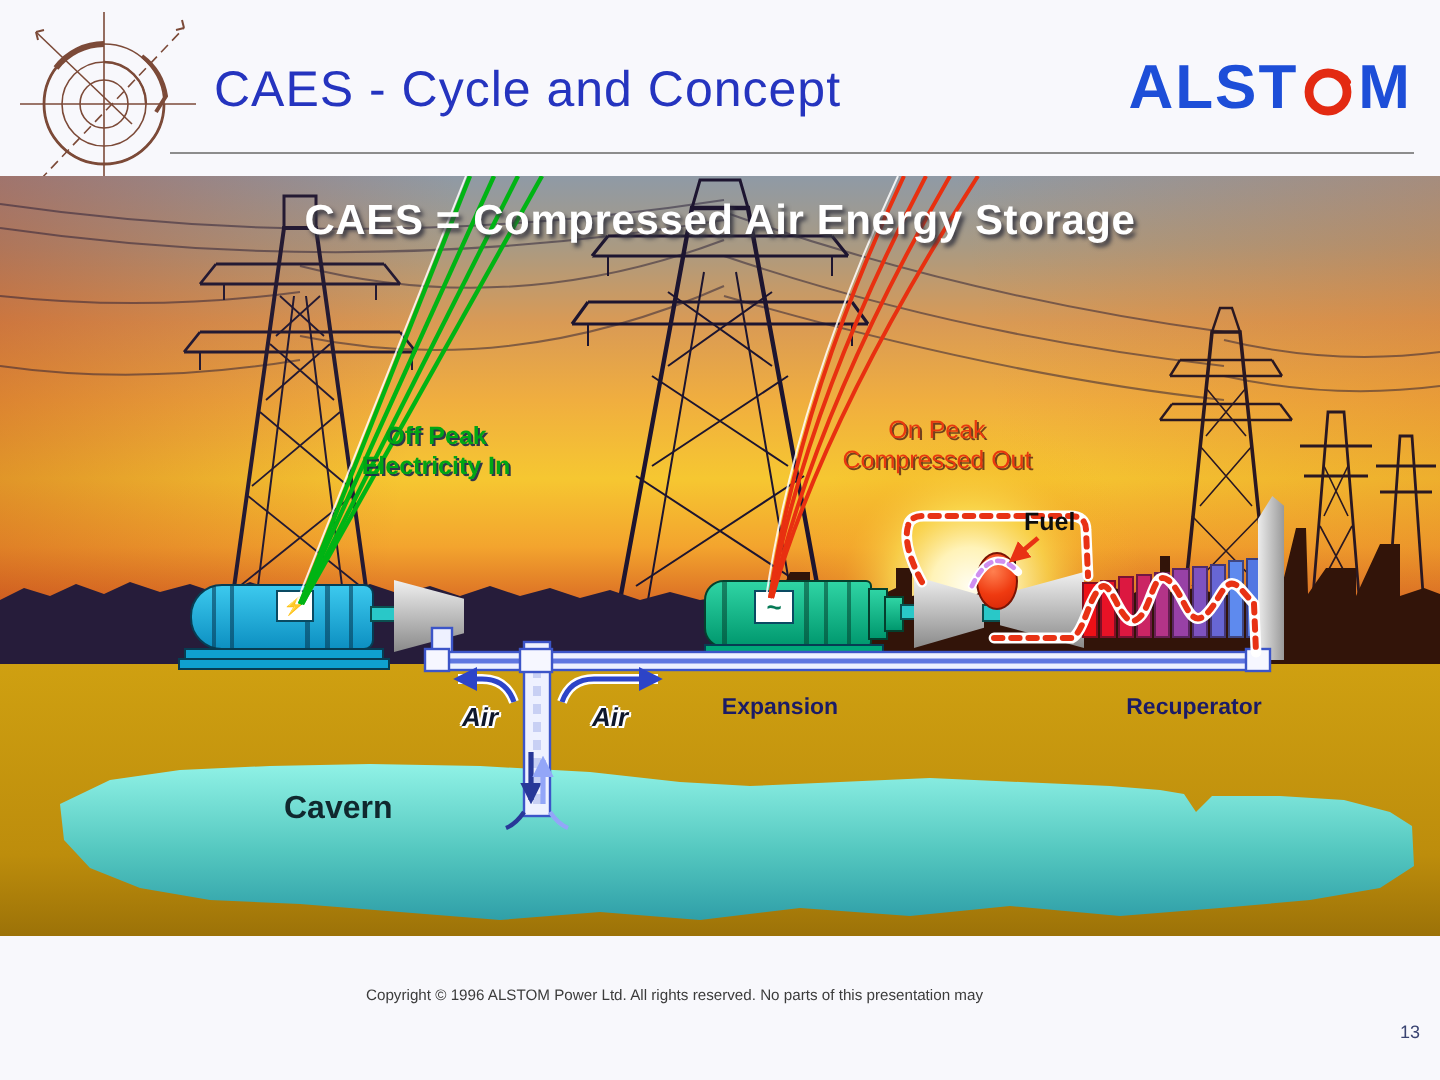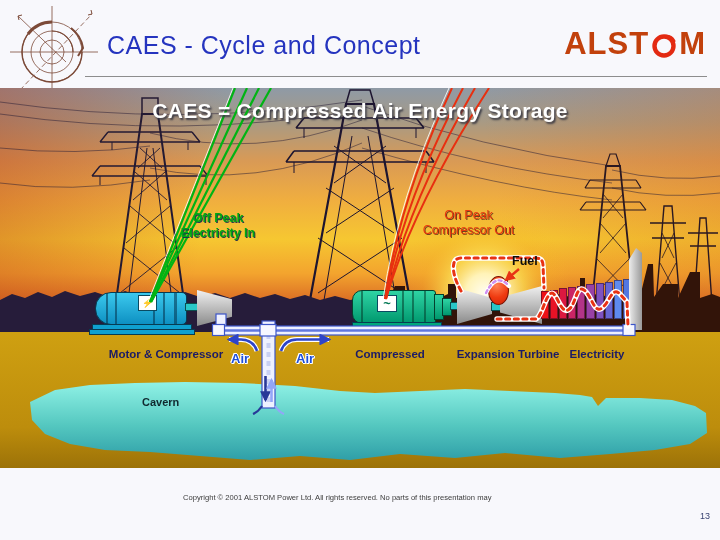--- a/index.html
+++ b/index.html
@@ -3,21 +3,21 @@
 <meta charset="utf-8">
 <style>
   html,body{margin:0;padding:0;background:#e5e5e5;}
   .slide{position:relative;width:720px;height:540px;background:#f8f8fc;overflow:hidden;
          font-family:"Liberation Sans", sans-serif;}
   .abs{position:absolute;}
 
   
   .page-title{left:107px;top:31px;font-size:25px;font-weight:500;color:#2534bf;letter-spacing:.5px;}
   .brand{right:14px;top:26px;display:flex;align-items:center;font-weight:bold;
-         font-size:31px;color:#c2410c;letter-spacing:1px;}
+         font-size:31px;color:#1d4ed8;letter-spacing:1px;}
   .header-rule{left:85px;top:76px;width:622px;height:0;border-top:1.6px solid #8d8d8d;}
 
   
   .photo{left:0;top:88px;width:720px;height:380px;overflow:hidden;}
   .sky{left:0;top:0;width:720px;height:244px;
     background:
       linear-gradient(100deg, rgba(185,60,25,.40) 0%, rgba(185,60,25,0) 30%),
       linear-gradient(260deg, rgba(215,110,35,.30) 0%, rgba(215,110,35,0) 32%),
       linear-gradient(180deg,#8f9aa6 0%,#a89a84 14%,#d99a55 30%,#f0ae3f 46%,
                       #f6c731 62%,#f3a42e 76%,#d96a24 88%,#9c3a1c 97%,#6e2817 100%);}
@@ -53,23 +53,23 @@
 
   
   .pic-heading{left:0;top:11px;width:720px;text-align:center;font-size:21px;font-weight:bold;color:#fff;
     text-shadow:1.6px 1.8px 2px rgba(55,55,65,.95);letter-spacing:.3px;}
   .lbl-green{color:#00a614;font-weight:bold;font-size:12.5px;line-height:14.5px;text-align:center;
     text-shadow:1px 1.2px 0 rgba(25,40,78,.9);}
   .lbl-red{color:#e8380f;font-weight:normal;font-size:12.5px;line-height:14.5px;text-align:center;
     text-shadow:1px 1.2px 0 rgba(70,25,20,.75);}
   .lbl-fuel{left:512px;top:166px;font-size:12.5px;font-weight:bold;color:#0d0d0d;}
   .lbl-ground{color:#1b1b66;font-weight:bold;font-size:11.5px;line-height:13.5px;text-align:center;}
-  .lbl-air{color:#1d4ed8;font-weight:bold;font-size:13px;
-    text-shadow:1px 0 #fff,-1px 0 #fff,0 1px #fff,0 -1px #fff,1px 1px #fff,-1px -1px #fff;}
-  .lbl-cavern{color:#10282e;font-weight:bold;font-size:11px;}
+  .lbl-air{color:#0f172a;font-weight:bold;font-size:13px;
+    text-shadow:1px 0 #fff,-1px 0 #fff,0 1px #fff,0 -1px #fff,1px 1px #fff,-1px -1px #fff;font-style:italic;}
+  .lbl-cavern{color:#10282e;font-weight:bold;font-size:16px;}
 
   
   .copyright{left:183px;top:492px;width:350px;font-size:7.6px;line-height:1.45;color:#3c3c3c;}
   .page-number{right:10px;top:511px;font-size:9px;color:#3a4472;text-align:center;}
 </style>
 </head>
 <body>
 
 <div class="slide">
 
@@ -290,32 +290,30 @@
     </svg>
 
     <div class="abs pic-heading">CAES = Compressed Air Energy Storage</div>
 
     <div class="abs lbl-green" style="left:148px;top:123px;width:140px">
       <div>Off Peak</div>
       <div>Electricity In</div>
     </div>
     <div class="abs lbl-red" style="left:396px;top:120px;width:145px">
       <div>On Peak</div>
-      <div>Compressor Out</div>
+      <div>Compressed Out</div>
     </div>
     <div class="abs lbl-fuel">Fuel</div>
 
-    <div class="abs lbl-ground" style="left:95px;top:260px;width:142px">Motor &amp; Compressor</div>
     <div class="abs lbl-air" style="left:231px;top:263px">Air</div>
     <div class="abs lbl-air" style="left:296px;top:263px">Air</div>
-    <div class="abs lbl-ground" style="left:350px;top:260px;width:80px">Compressed</div>
+    <div class="abs lbl-ground" style="left:350px;top:260px;width:80px">Expansion</div>
     <div class="abs lbl-ground" style="left:440px;top:260px;width:136px">
-      <div>Expansion Turbine</div>
     </div>
-    <div class="abs lbl-ground" style="left:556px;top:260px;width:82px">Electricity</div>
+    <div class="abs lbl-ground" style="left:556px;top:260px;width:82px">Recuperator</div>
     <div class="abs lbl-cavern" style="left:142px;top:308px">Cavern</div>
   </div>
 
   <div class="abs copyright">
-    <div>Copyright © 2001 ALSTOM Power Ltd.  All rights reserved. No parts of this presentation may</div>
+    <div>Copyright © 1996 ALSTOM Power Ltd.  All rights reserved. No parts of this presentation may</div>
   </div>
   <div class="abs page-number">13</div>
 </div>
 
 </body></html>

